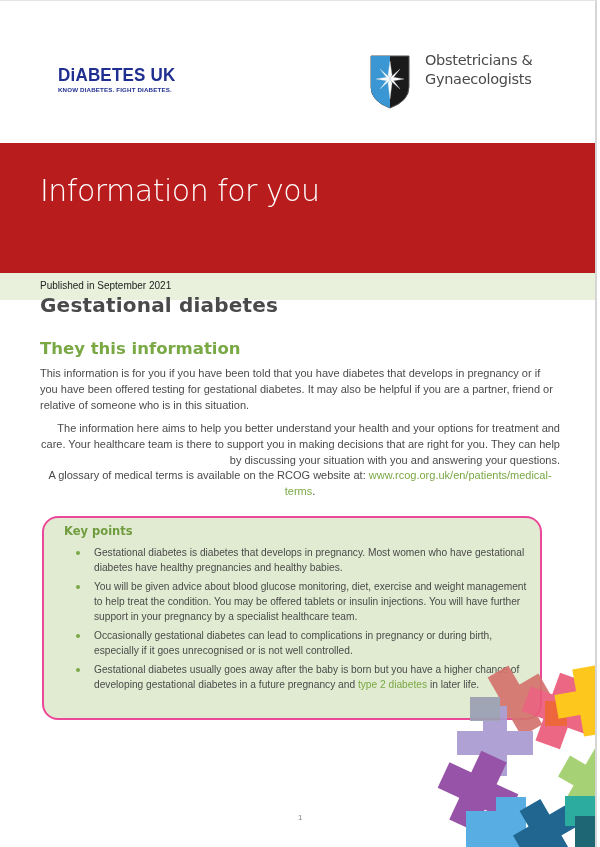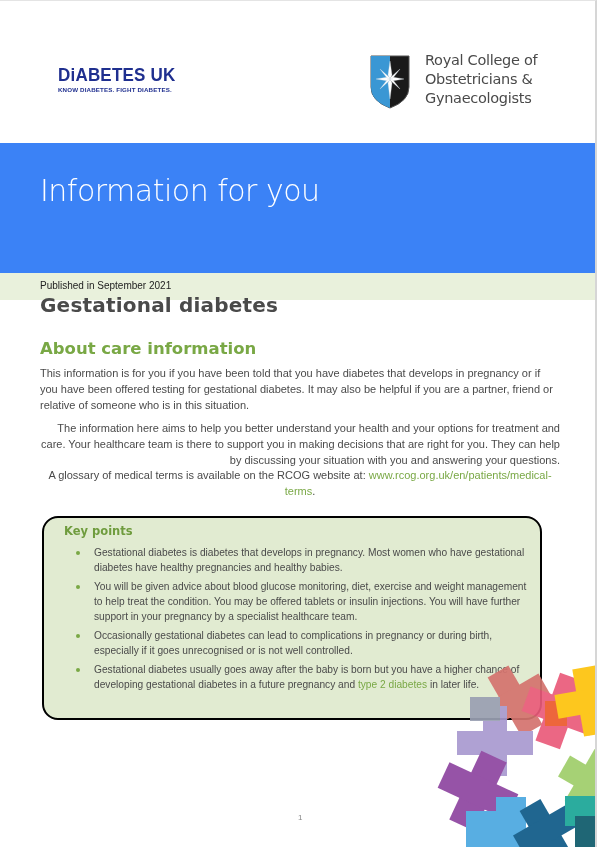--- a/index.html
+++ b/index.html
@@ -11,37 +11,37 @@
   
   .du-logo { position: absolute; left: 58px; top: 66px; }
   .du-logo .du-name { font-family: "Liberation Sans", sans-serif; font-weight: 900; font-size: 17px; color: #1f2f8f; letter-spacing: 0.2px; line-height: 18px; transform: scaleY(1.05); }
   .du-logo .du-tag { font-family: "Liberation Sans", sans-serif; font-weight: 700; font-size: 6.2px; color: #1f2f8f; letter-spacing: 0.15px; margin-top: 1px; }
 
   .rcog-logo { position: absolute; left: 369px; top: 50px; display: flex; align-items: flex-start; }
   .rcog-shield { width: 42px; height: 56px; margin-top: 2px; }
   .rcog-text { margin-left: 14px; font-family: "DejaVu Sans", sans-serif; font-size: 14.5px; line-height: 19px; color: #4a4a4a; letter-spacing: -0.3px; }
 
   
-  .banner { position: absolute; left: 0; top: 142px; width: 597px; height: 135px; background: #3b82f6; }
+  .banner { position: absolute; left: 0; top: 142px; width: 597px; height: 135px; background: #b91c1c; }
   .banner-title { position: absolute; left: 40px; top: 30px; font-family: "DejaVu Sans", sans-serif; font-weight: 300; font-size: 30px; color: #ffffff; letter-spacing: -0.5px; }
 
   .pubbar { position: absolute; left: 0; top: 250px; width: 597px; height: 27px; background: #e9f1dc; margin-top: 22px; }
   .pubbar-text { position: absolute; left: 40px; top: 7px; font-size: 10px; color: #222; font-family: "Liberation Sans", sans-serif; }
 
   .doc-title { position: absolute; left: 40px; top: 292px; font-family: "DejaVu Sans", sans-serif; font-weight: bold; font-size: 20px; color: #4a4a4a; letter-spacing: 0.2px; }
   .section-h { position: absolute; left: 40px; top: 338px; font-family: "DejaVu Sans", sans-serif; font-weight: bold; font-size: 16.5px; color: #79a845; }
 
   .body-text { position: absolute; left: 40px; width: 520px; font-family: "Liberation Sans", sans-serif; font-size: 11px; line-height: 16px; color: #4a4a4a; }
   .p1 { top: 364px; }
   .p2 { top: 419px; text-align: right; }
   .p3 { top: 466px; text-align: center; }
   .link { color: #79a845; }
 
   
-  .kp-box { position: absolute; left: 42px; top: 515px; width: 500px; height: 204px; background: #e1ebd1; border: 2px solid #000000; border-radius: 16px; }
+  .kp-box { position: absolute; left: 42px; top: 515px; width: 500px; height: 204px; background: #e1ebd1; border: 2px solid #ec4899; border-radius: 16px; }
   .kp-title { position: absolute; left: 20px; top: 6px; font-family: "DejaVu Sans", sans-serif; font-weight: bold; font-size: 11.5px; color: #6f9c3e; }
   .kp-list { position: absolute; left: 30px; top: 27px; width: 460px; list-style: none; }
   .kp-item { position: relative; padding-left: 20px; font-family: "Liberation Sans", sans-serif; font-size: 10.2px; line-height: 15px; color: #4a4a4a; margin-bottom: 4px; }
   .kp-bullet { position: absolute; left: 2px; top: 6px; width: 4px; height: 4px; border-radius: 50%; background: #79a845; }
 
   .decor { position: absolute; left: 0; top: 0; width: 597px; height: 847px; pointer-events: none; }
   .page-num { position: absolute; left: 298px; top: 812px; font-size: 8px; color: #888; font-family: "Liberation Sans", sans-serif; }
 </style>
 </head>
 <body>
@@ -62,36 +62,35 @@
         <polygon points="21,46 23,30 21,26 19,30"></polygon>
         <polygon points="7,26 19,24 21,26 19,28"></polygon>
         <polygon points="35,26 23,24 21,26 23,28"></polygon>
         <polygon points="11,16 20,24 21,26 18,25"></polygon>
         <polygon points="31,16 22,24 21,26 24,25"></polygon>
         <polygon points="11,36 20,28 21,26 18,27"></polygon>
         <polygon points="31,36 22,28 21,26 24,27"></polygon>
       </g>
     </svg>
     <div class="rcog-text">
-      <div>Royal College of</div>
       <div>Obstetricians &amp;</div>
       <div>Gynaecologists</div>
     </div>
   </div>
 
   <div class="banner">
     <div class="banner-title">Information for you</div>
   </div>
 
   <div class="pubbar">
     <div class="pubbar-text">Published in September 2021</div>
   </div>
 
   <div class="doc-title">Gestational diabetes</div>
-  <div class="section-h">About care information</div>
+  <div class="section-h">They this information</div>
 
   <p class="body-text p1">This information is for you if you have been told that you have diabetes that develops in pregnancy or if you have been offered testing for gestational diabetes. It may also be helpful if you are a partner, friend or relative of someone who is in this situation.</p>
   <p class="body-text p2">The information here aims to help you better understand your health and your options for treatment and care. Your healthcare team is there to support you in making decisions that are right for you. They can help by discussing your situation with you and answering your questions.</p>
   <p class="body-text p3"><span>A glossary of medical terms is available on the RCOG website at: </span><a class="link">www.rcog.org.uk/en/patients/medical-terms</a><span>.</span></p>
 
   <div class="kp-box">
     <div class="kp-title">Key points</div>
     <ul class="kp-list">
       <li class="kp-item"><span class="kp-bullet"></span><span>Gestational diabetes is diabetes that develops in pregnancy. Most women who have gestational diabetes have healthy pregnancies and healthy babies.</span></li>
       <li class="kp-item"><span class="kp-bullet"></span><span>You will be given advice about blood glucose monitoring, diet, exercise and weight management to help treat the condition. You may be offered tablets or insulin injections. You will have further support in your pregnancy by a specialist healthcare team.</span></li>

